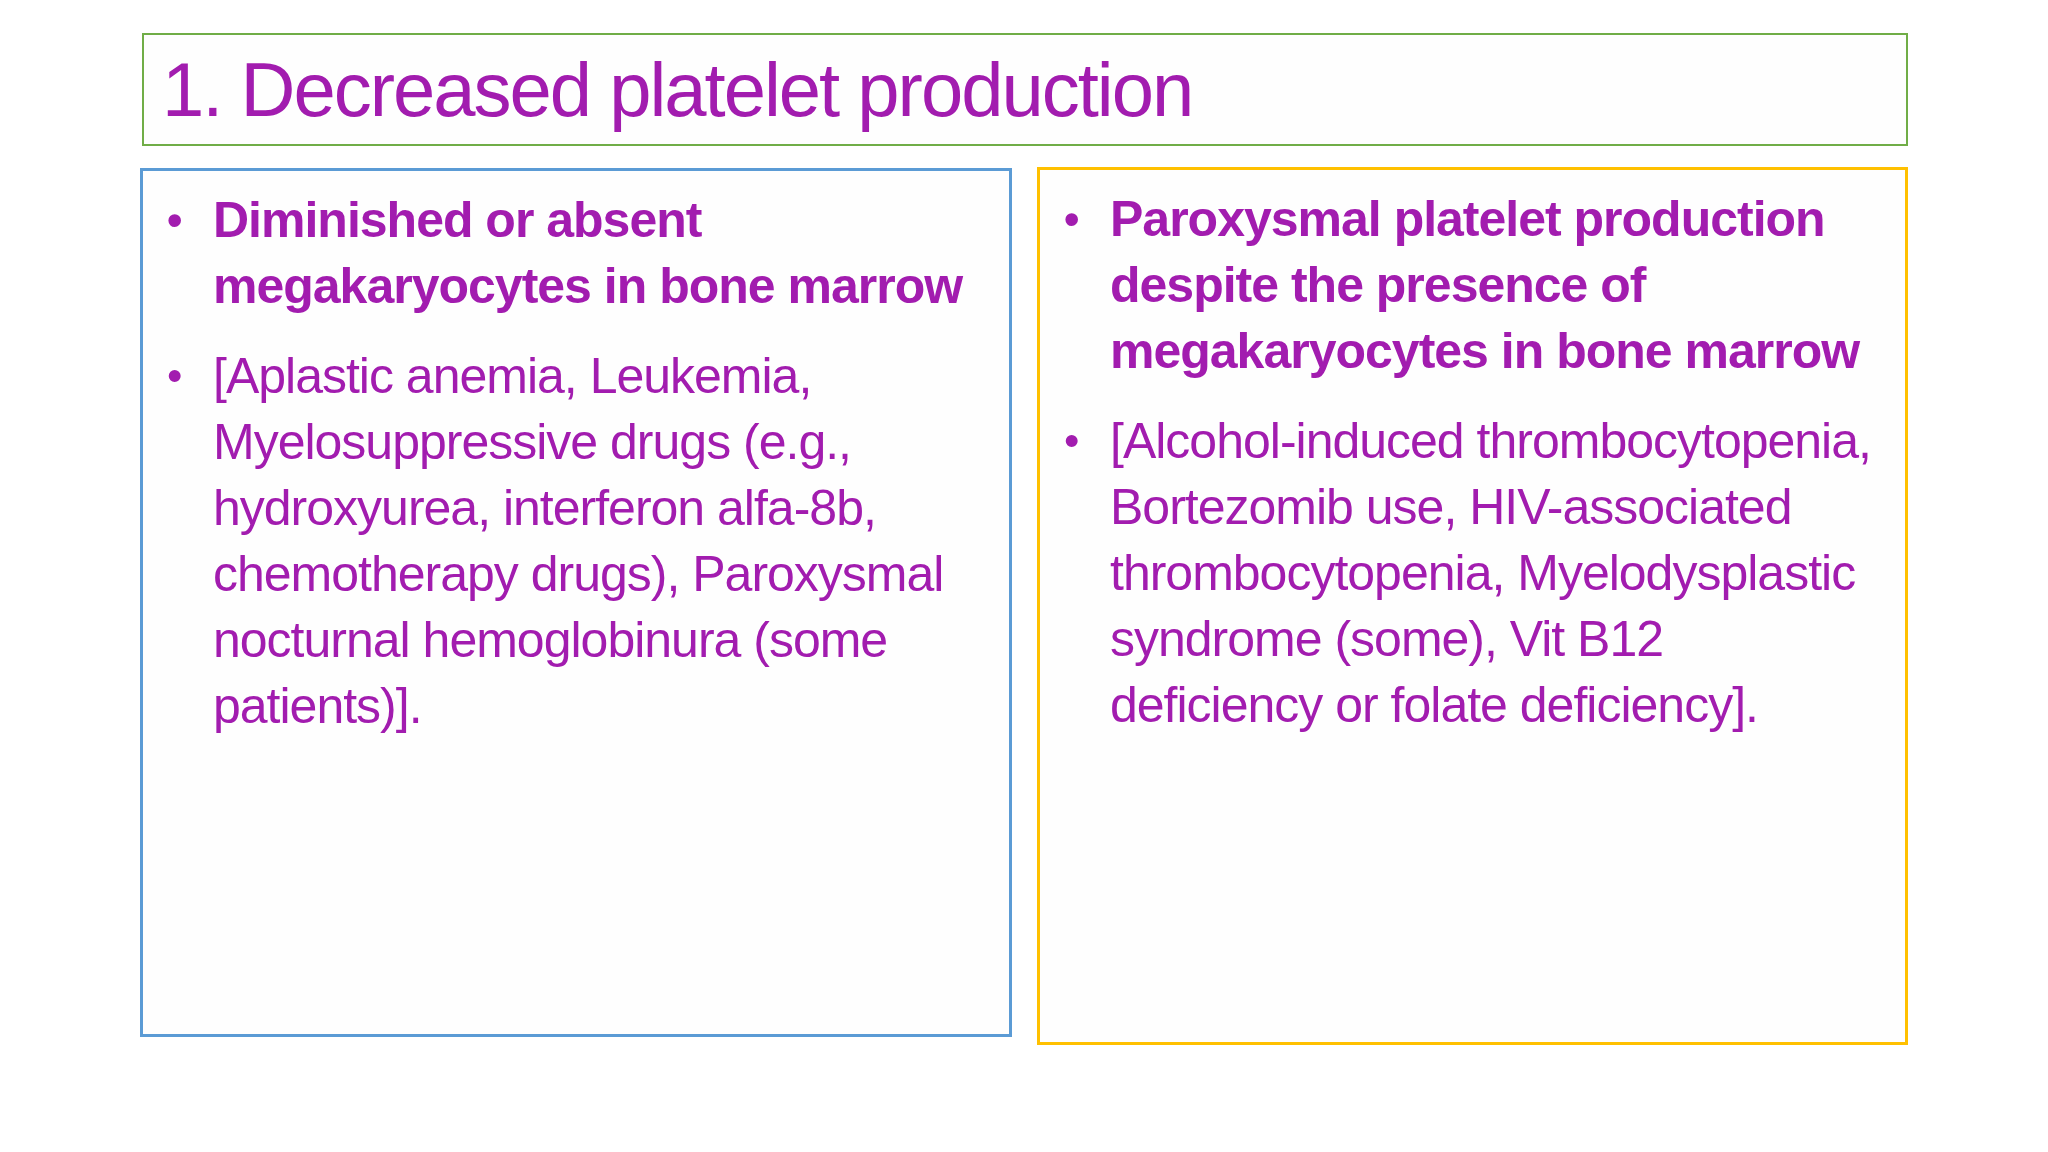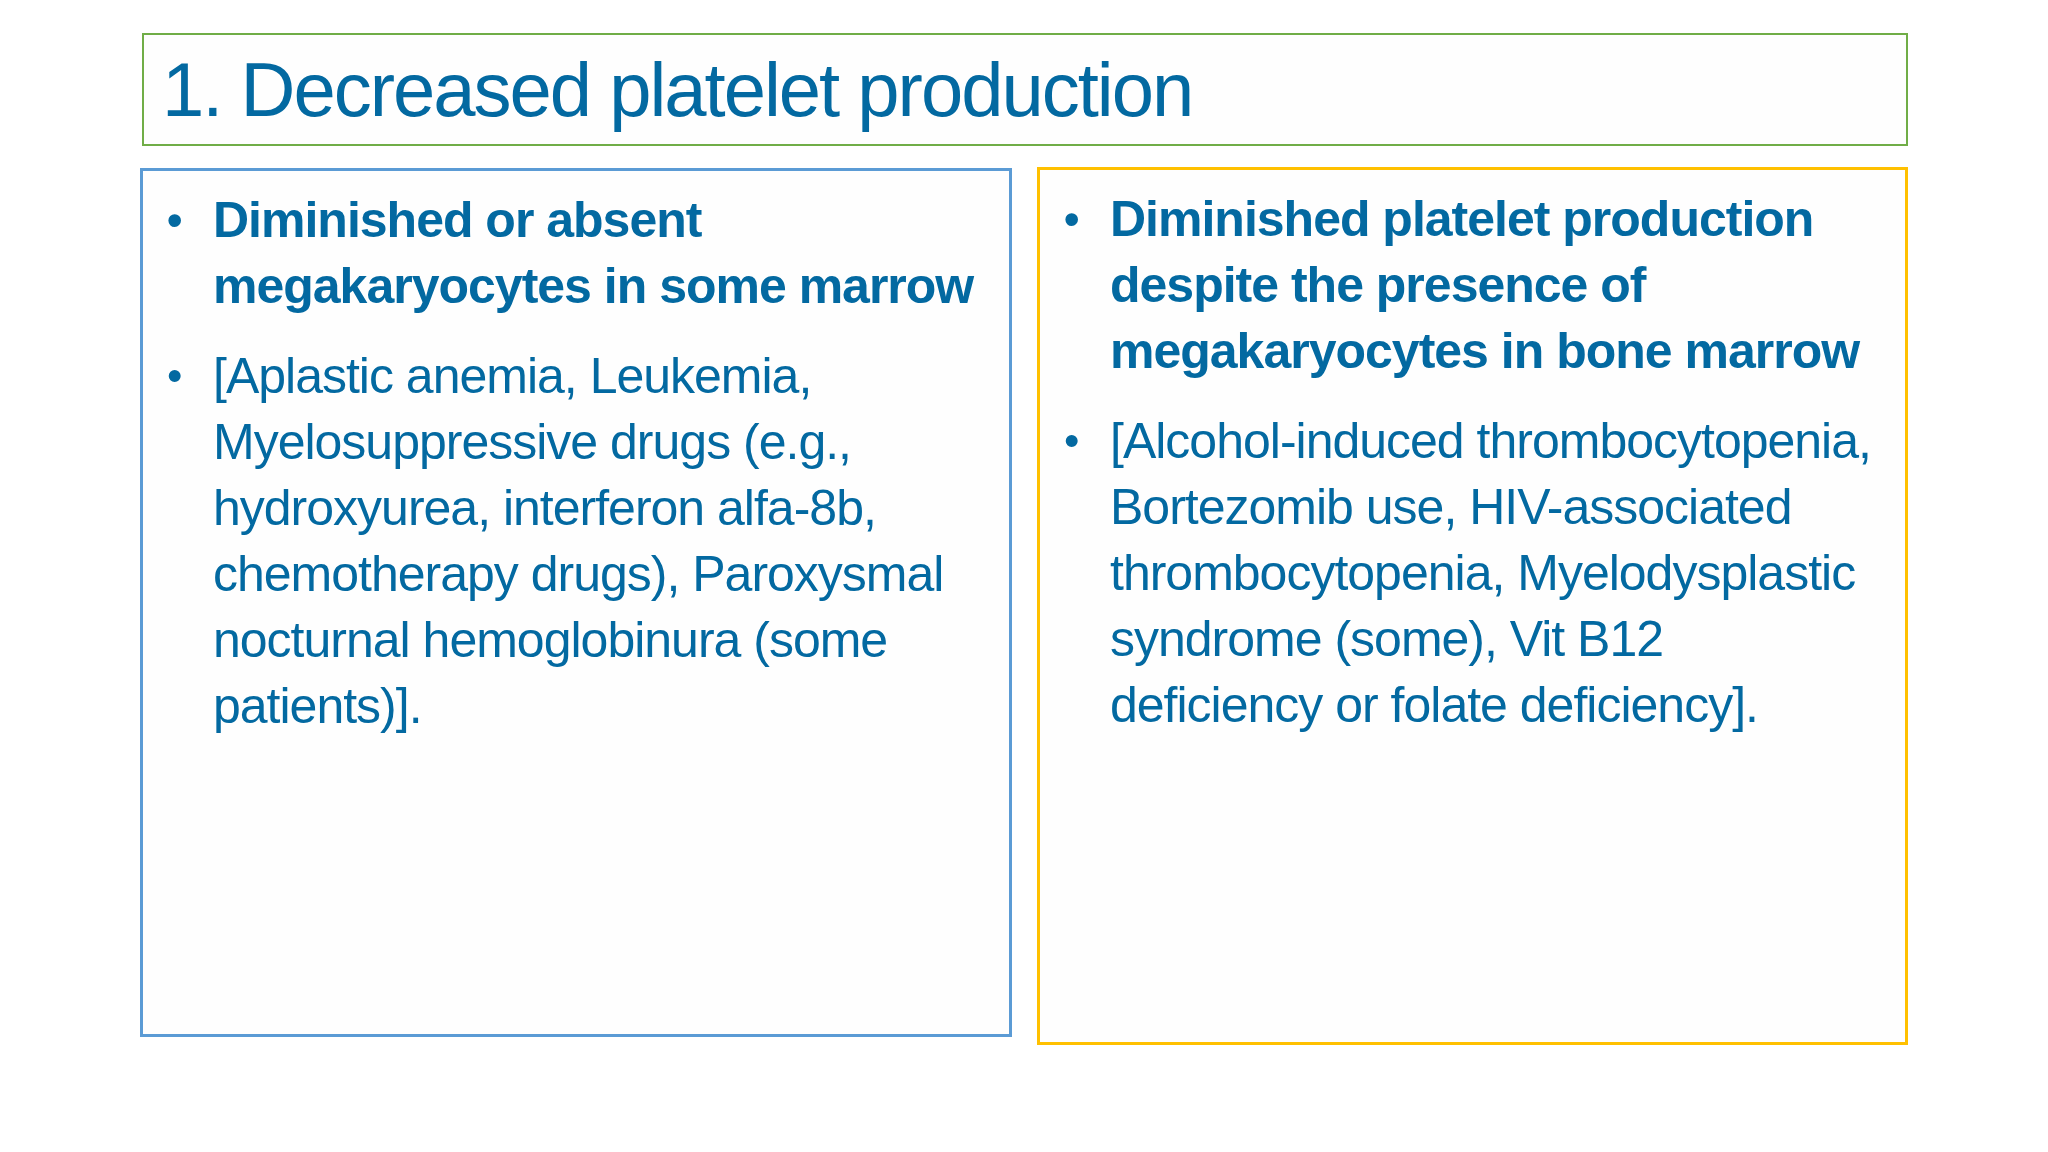--- a/index.html
+++ b/index.html
@@ -6,21 +6,21 @@
     margin: 0;
     padding: 0;
     background: #ffffff;
   }
   .slide {
     position: relative;
     width: 2048px;
     height: 1152px;
     background: #ffffff;
     font-family: "Liberation Sans", sans-serif;
-    color: #0369a1;
+    color: #a21caf;
     overflow: hidden;
   }
   .title-box {
     position: absolute;
     left: 142px;
     top: 33px;
     width: 1766px;
     height: 113px;
     border: 2px solid var(--title-border, #70AD47);
     box-sizing: border-box;
@@ -82,32 +82,32 @@
 
 <div class="slide">
 
   <div class="title-box">
     <div class="title-text">1. Decreased platelet production</div>
   </div>
 
   <div class="content-box left-box">
     <div class="bullet bold">
       <span class="marker">•</span>
-      <span class="btext">Diminished or absent megakaryocytes in some marrow</span>
+      <span class="btext">Diminished or absent megakaryocytes in bone marrow</span>
     </div>
     <div class="bullet">
       <span class="marker">•</span>
       <span class="btext">[Aplastic anemia, Leukemia, Myelosuppressive drugs (e.g., hydroxyurea, interferon alfa-8b, chemotherapy drugs), Paroxysmal nocturnal hemoglobinura (some patients)].</span>
     </div>
   </div>
 
   <div class="content-box right-box">
     <div class="bullet bold">
       <span class="marker">•</span>
-      <span class="btext">Diminished platelet production despite the presence of megakaryocytes in bone marrow</span>
+      <span class="btext">Paroxysmal platelet production despite the presence of megakaryocytes in bone marrow</span>
     </div>
     <div class="bullet">
       <span class="marker">•</span>
       <span class="btext">[Alcohol-induced thrombocytopenia, Bortezomib use, HIV-associated thrombocytopenia, Myelodysplastic syndrome (some), Vit B12 deficiency or folate deficiency].</span>
     </div>
   </div>
 
 </div>
 
 </body></html>

